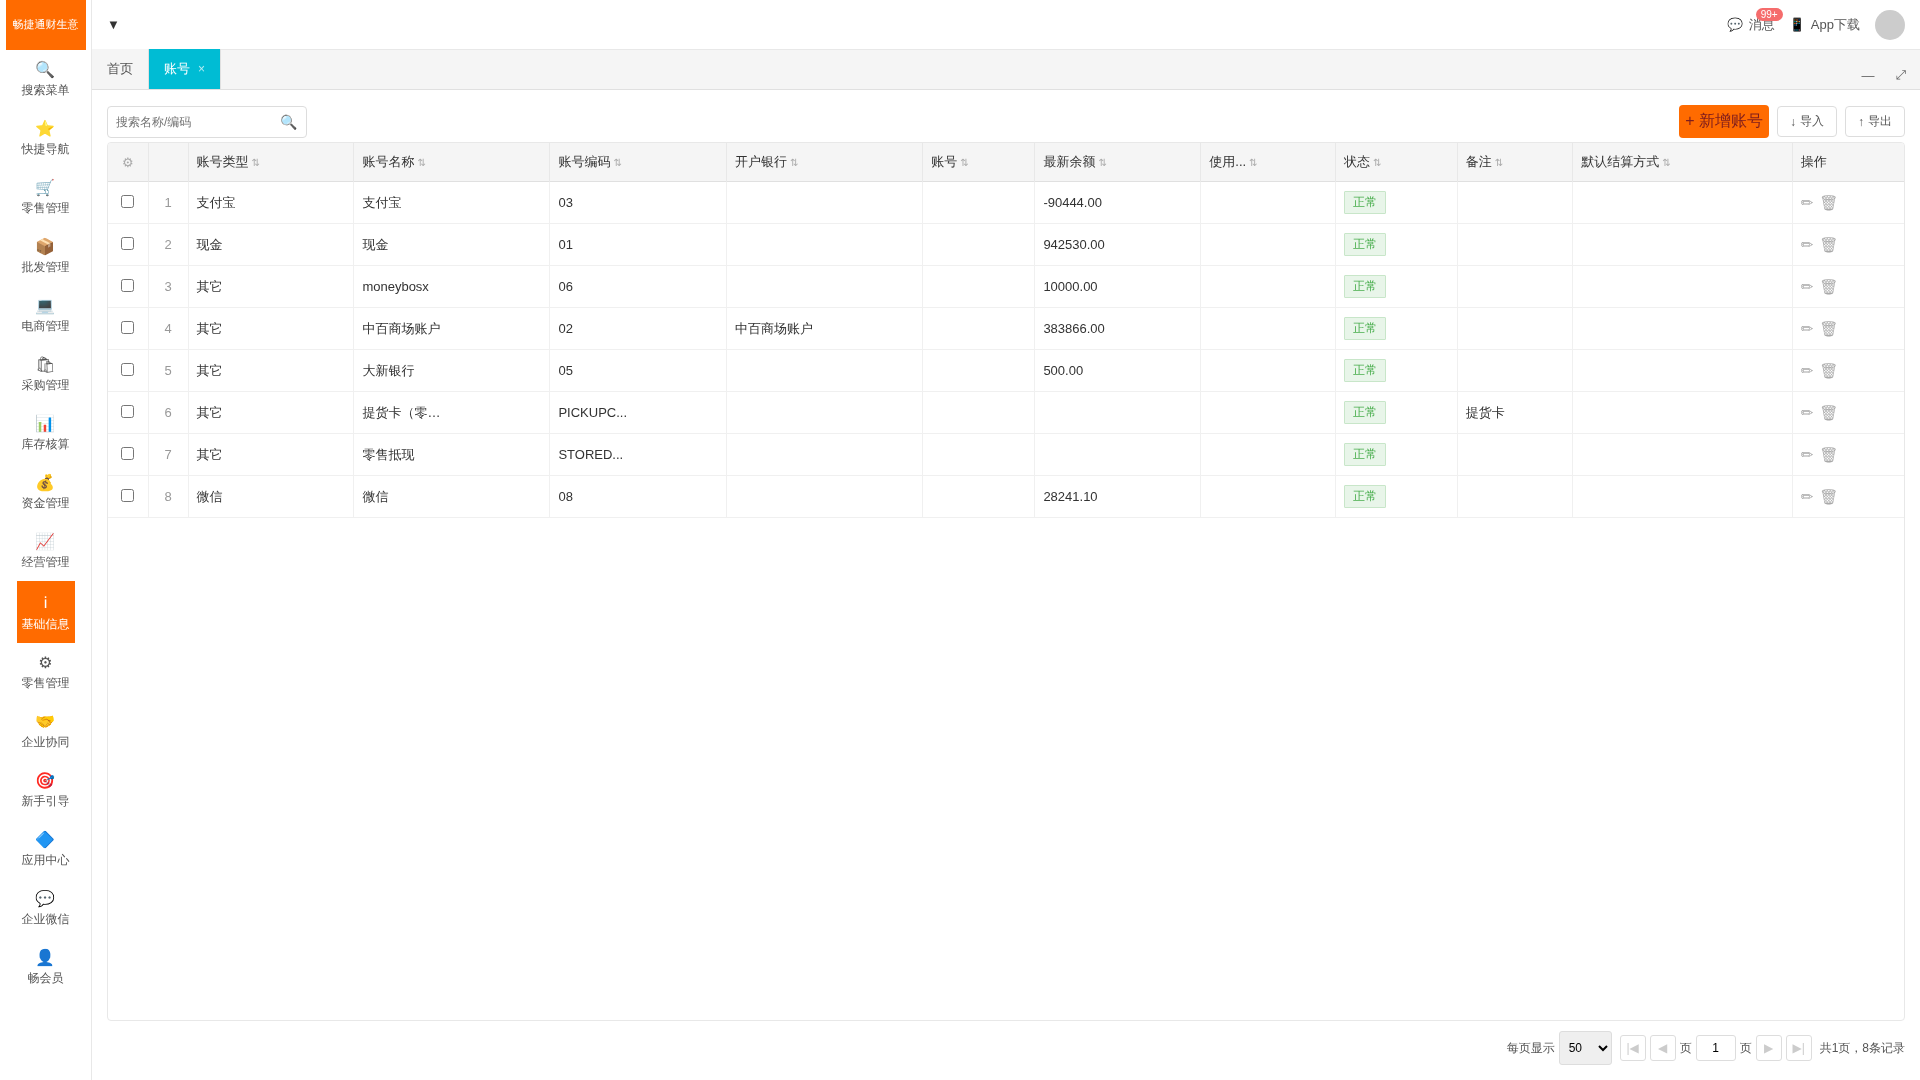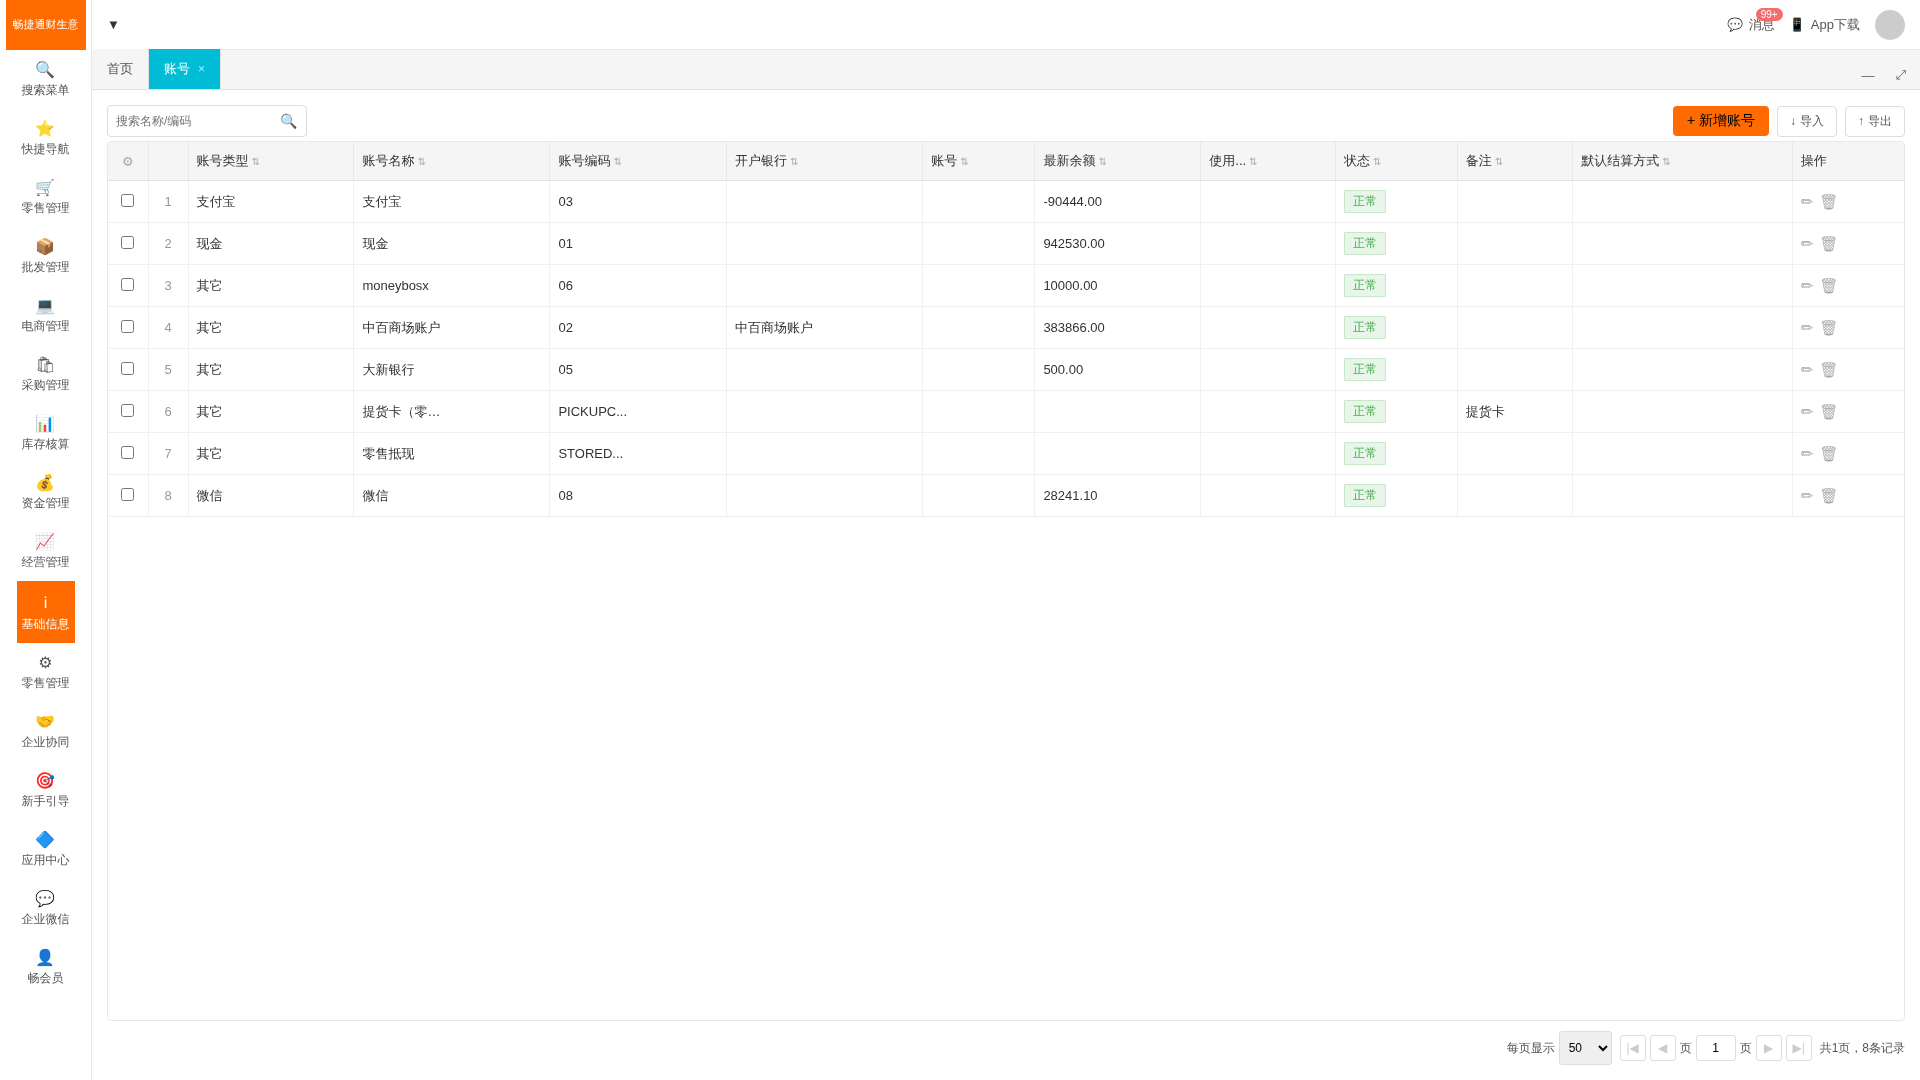--- a/index.html
+++ b/index.html
@@ -134,26 +134,26 @@
       outline: none;
       font-size: 12px;
       flex: 1;
       background: transparent;
       color: #333;
     }
     .search-icon { color: #aaa; font-size: 14px; cursor: pointer; }
     .toolbar-right { display: flex; align-items: center; gap: 8px; }
     .btn-primary {
       background: #ff6b00;
-      color: #000000;
+      color: #7f1d1d;
       border: none;
       border-radius: 4px;
-      padding: 6px 14px;
+      padding: 6px 6px;
       cursor: pointer;
-      font-size: 14px;
+      font-size: 16px;
       white-space: nowrap;
     }
     .btn-secondary {
       background: #fff;
       color: #555;
       border: 1px solid #ddd;
       border-radius: 4px;
       padding: 6px 12px;
       cursor: pointer;
       font-size: 12px;

